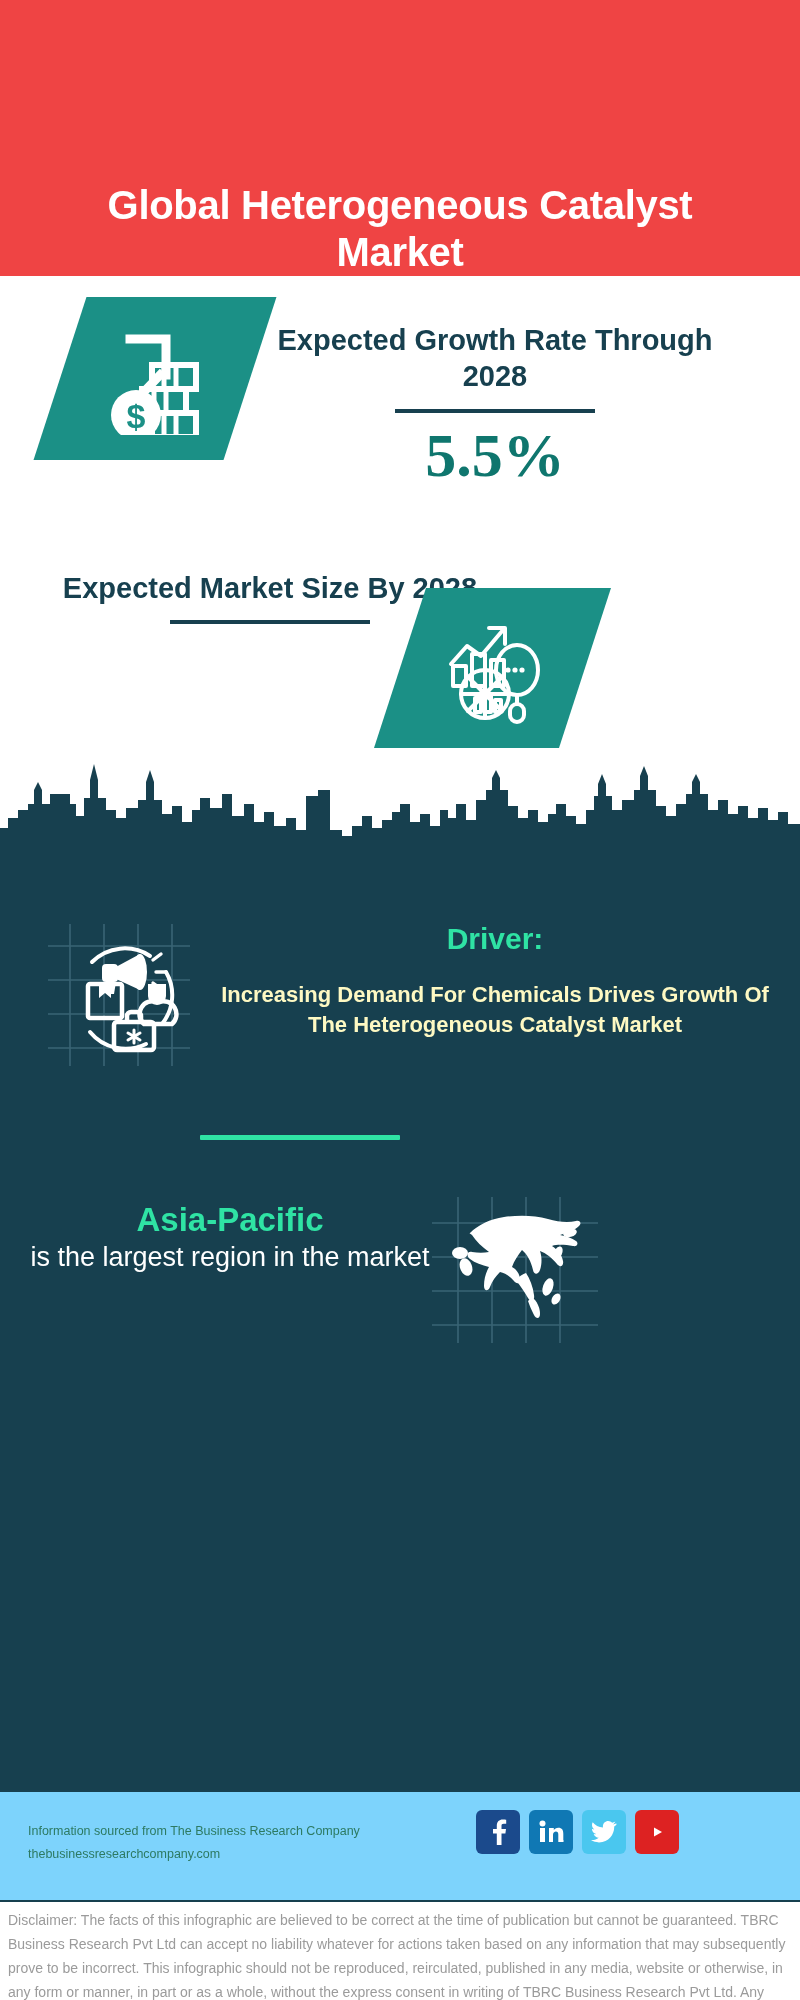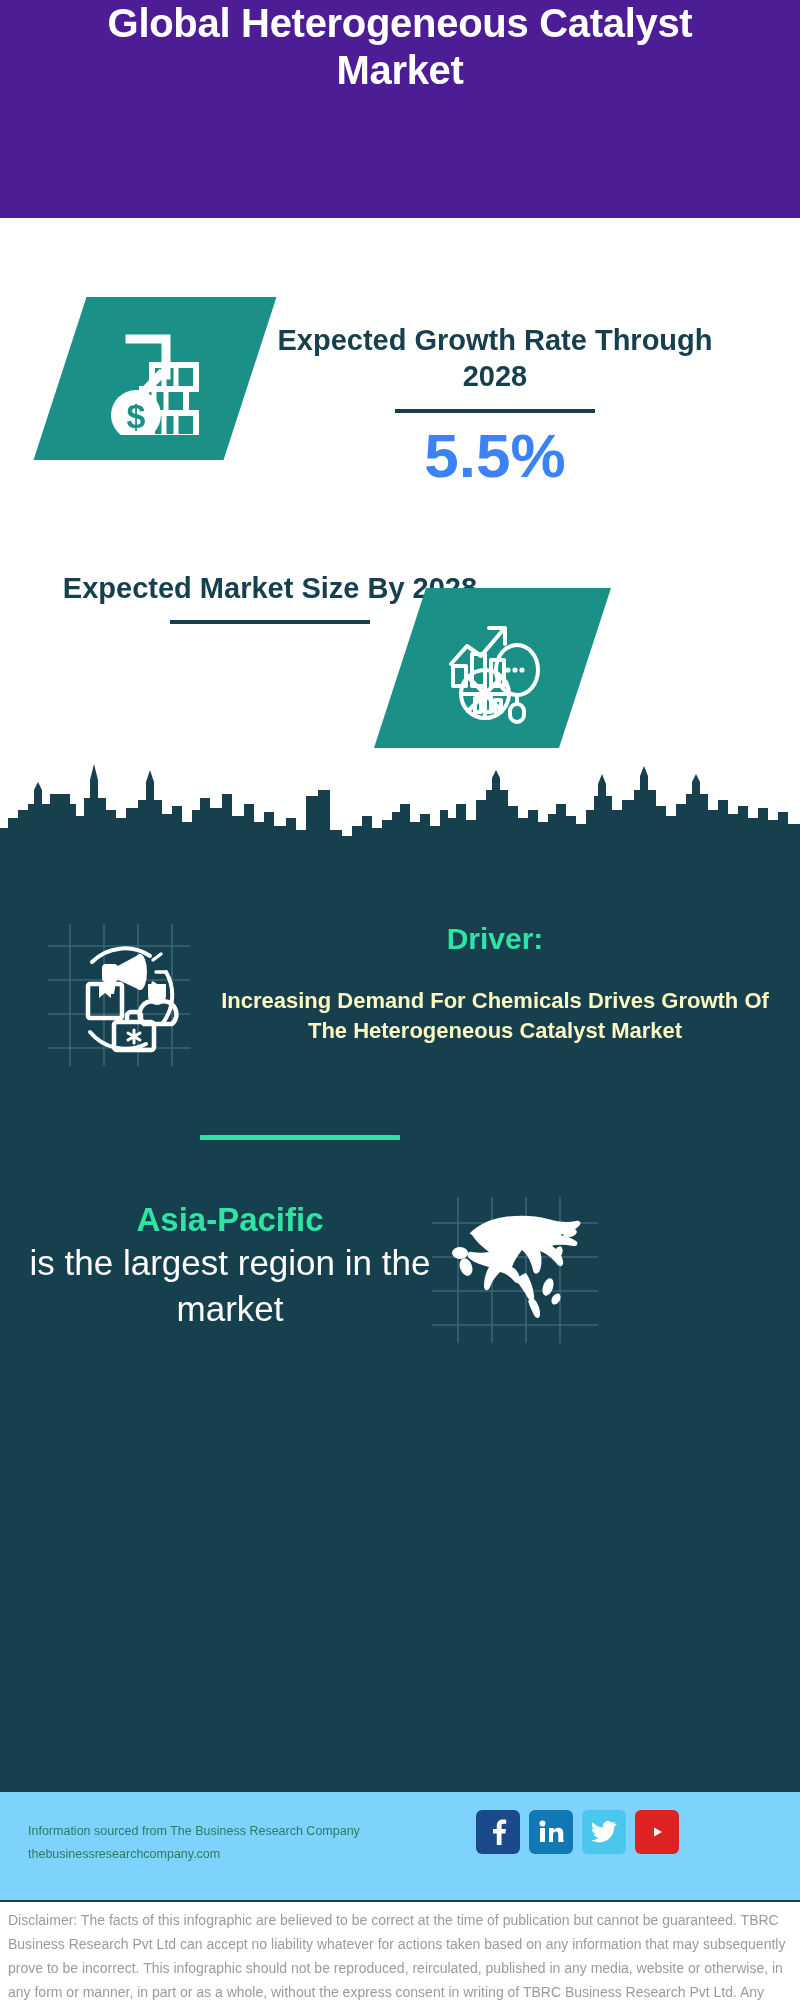--- a/index.html
+++ b/index.html
@@ -11,23 +11,23 @@
   .page {
     position:relative;
     width:800px; height:2000px;
     overflow:hidden;
     background:#ffffff;
   }
 
   
   .header {
     position:absolute; left:0; top:0;
-    width:800px; height:218px;
-    background:#4c1d95;
-    display:flex; align-items:flex-start; justify-content:center;
+    width:800px; height:276px;
+    background:#ef4444;
+    display:flex; align-items:flex-end; justify-content:center;
   }
   .header-title {
     color:#ffffff;
     font-size:40px;
     font-weight:bold;
     line-height:1.18;
     text-align:center;
     letter-spacing:-0.3px;
     max-width:640px;
   }
@@ -61,24 +61,25 @@
     font-size:29px;
     font-weight:bold;
     line-height:1.25;
   }
   .rule-dark {
     width:200px; height:4px;
     background:#17404f;
     margin:14px auto 10px auto;
   }
   .stat-value-teal {
-    color:#3b82f6;
+    color:#0f766e;
     font-size:62px;
     font-weight:bold;
     line-height:1.05;
+    font-family:Liberation Serif, serif;
   }
 
   
   .stat2 {
     position:absolute; left:0; top:550px;
     width:800px; height:240px;
   }
   .stat2-text {
     position:absolute;
     left:60px; top:20px;
@@ -127,21 +128,21 @@
   }
   .driver-copy {
     position:absolute; left:215px; top:2px;
     width:560px;
     text-align:center;
   }
   .driver-head {
     color:#2fe3a4;
     font-size:30px;
     font-weight:bold;
-    margin-bottom:30px;
+    margin-bottom:24px;
   }
   .driver-body {
     color:#fef9c3;
     font-size:22px;
     font-weight:bold;
     line-height:1.38;
   }
 
   .mint-rule {
     position:absolute;
@@ -162,21 +163,21 @@
     text-align:center;
   }
   .region-head {
     color:#2fe3a4;
     font-size:33px;
     font-weight:bold;
     line-height:1.2;
   }
   .region-body {
     color:#ffffff;
-    font-size:35px;
+    font-size:27px;
     line-height:1.33;
   }
   .region-map-box {
     position:absolute; left:430px; top:-5px;
     width:170px; height:150px;
   }
 
   
   .footer {
     position:absolute; left:0; top:1790px;

